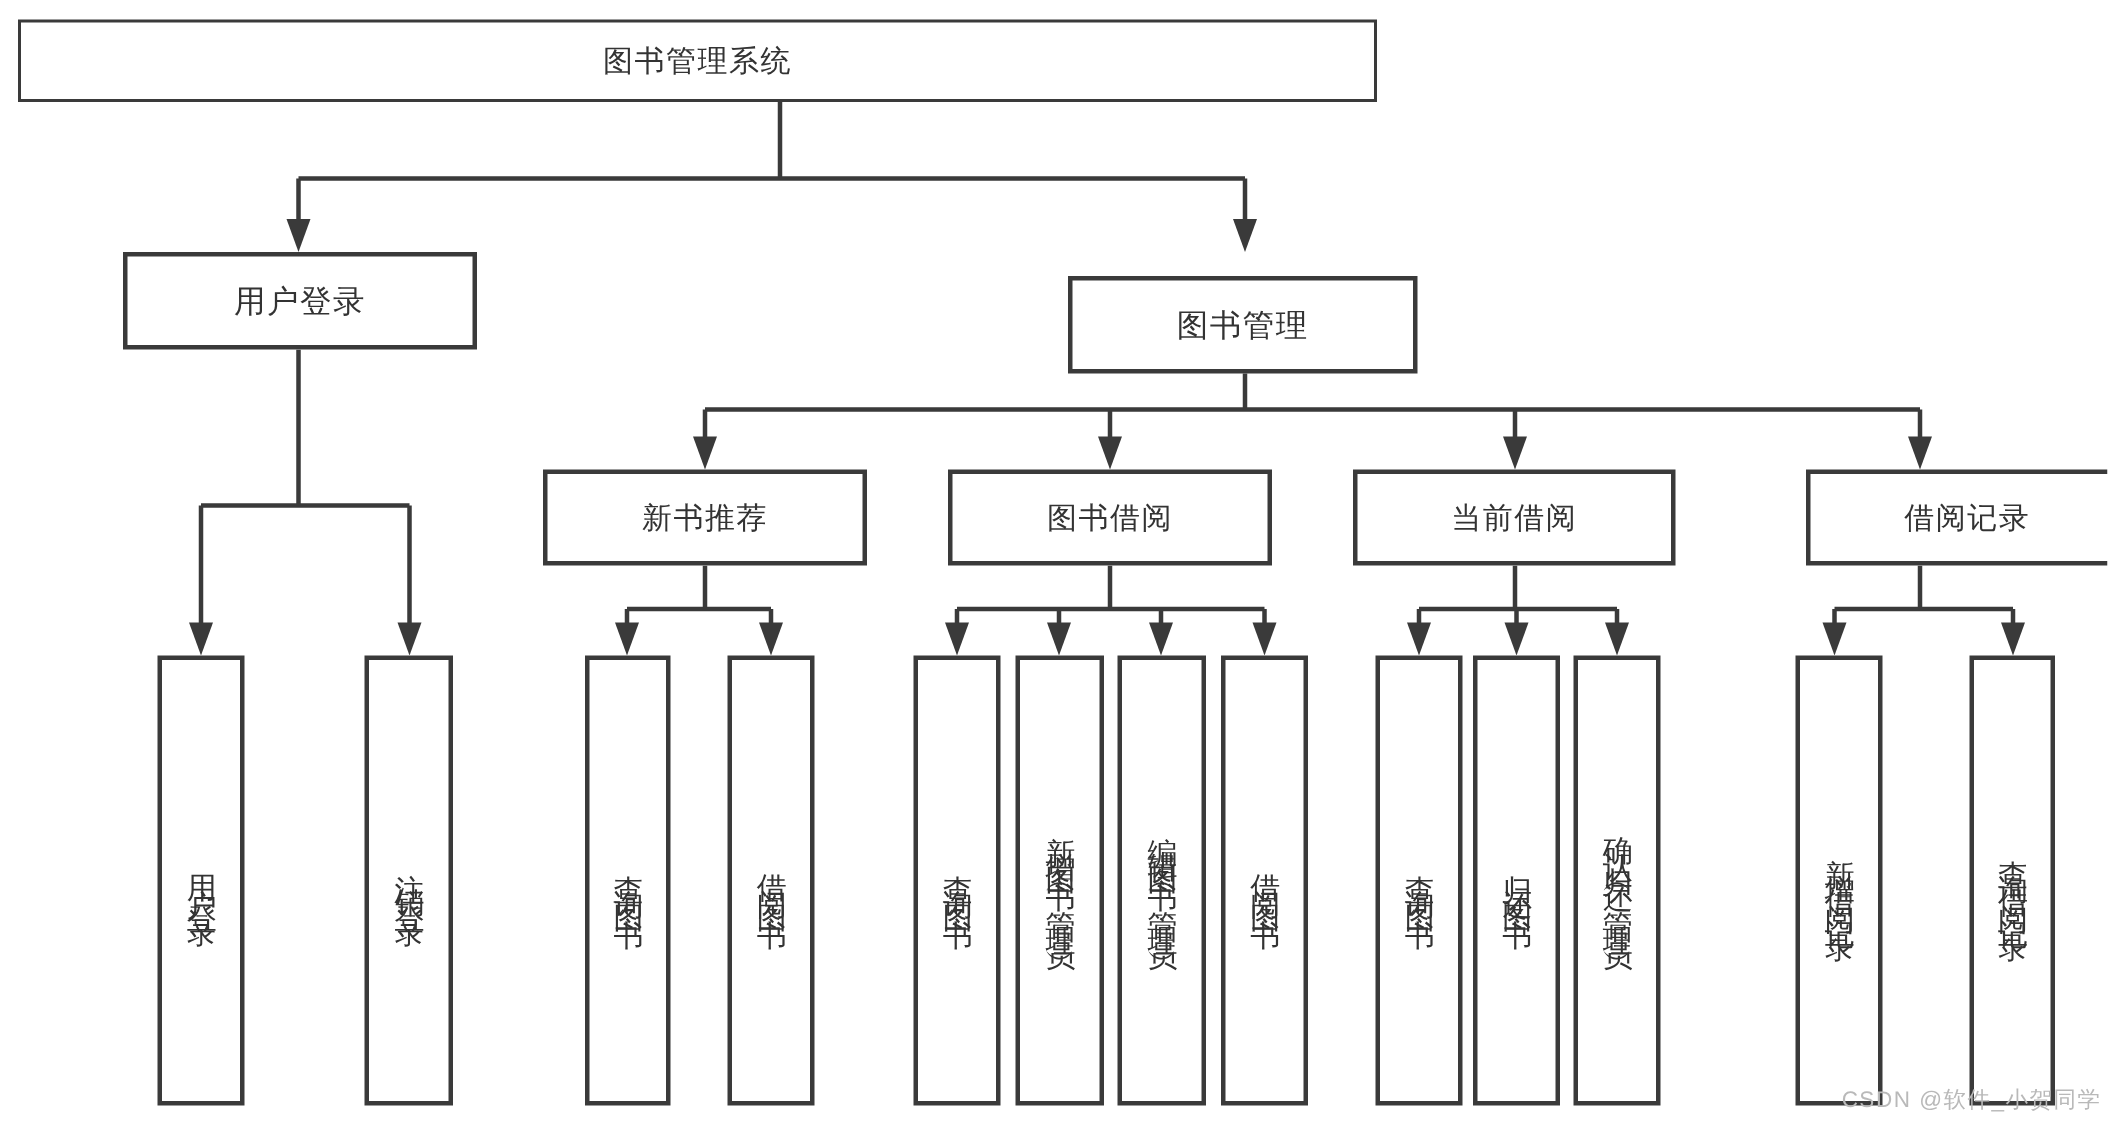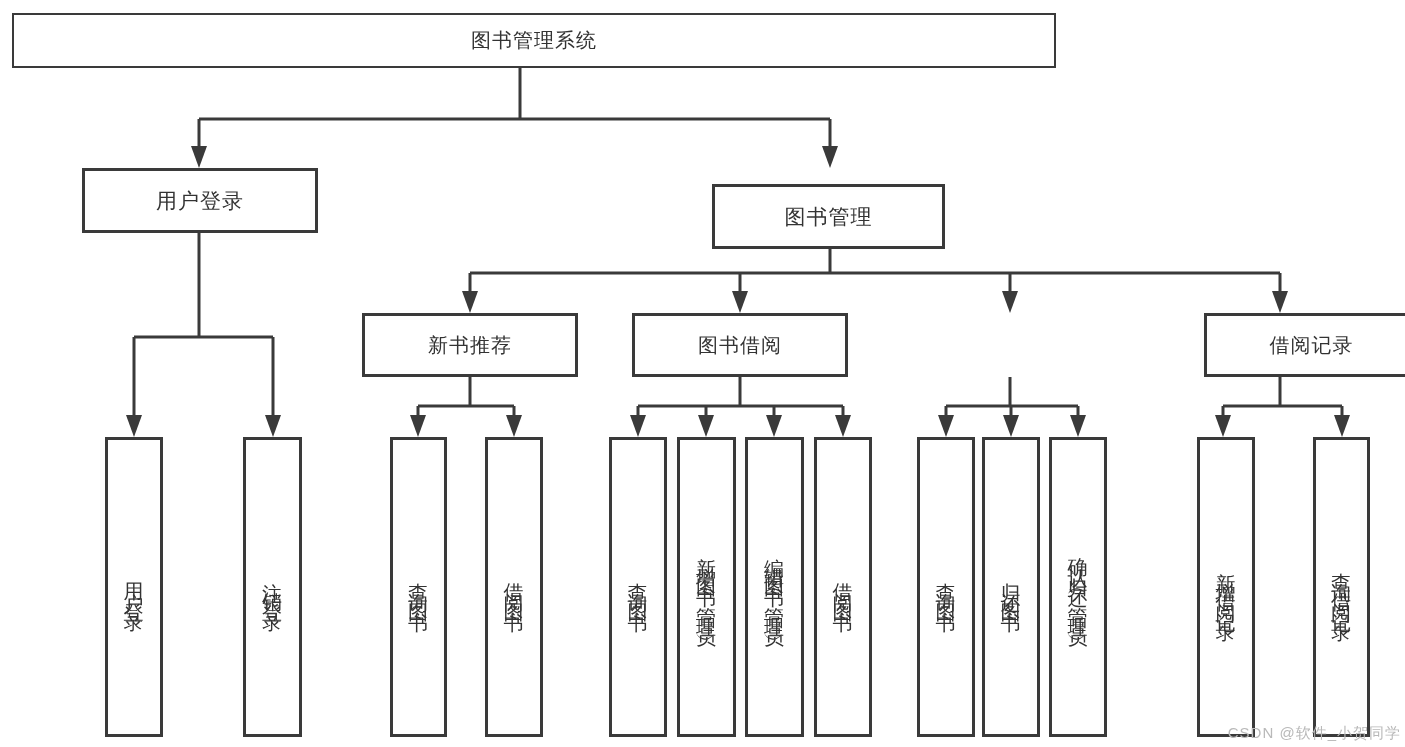--- a/index.html
+++ b/index.html
@@ -90,36 +90,39 @@
       <polygon points="766,415 782,415 774,437"></polygon>
       <polygon points="835,415 851,415 843,437"></polygon>
       <polygon points="938,415 954,415 946,437"></polygon>
       <polygon points="1003,415 1019,415 1011,437"></polygon>
       <polygon points="1070,415 1086,415 1078,437"></polygon>
       <polygon points="1215,415 1231,415 1223,437"></polygon>
       <polygon points="1334,415 1350,415 1342,437"></polygon>
     </g>
   </svg>
 
-  <div class="box h root" style="left:12px;top:13px;width:1044px;height:55px">
+  <div class="box h root" style="left:12px;top:13px;width:906px;height:55px">
     <span>图书管理系统</span>
   </div>
 
   <div class="box h l2" style="left:82px;top:168px;width:236px;height:65px">
     <span>用户登录</span>
   </div>
   <div class="box h l2" style="left:712px;top:184px;width:233px;height:65px">
     <span>图书管理</span>
   </div>
 
   <div class="box h" style="left:632px;top:313px;width:216px;height:64px">
     <span>图书借阅</span>
   </div>
   <div class="box h" style="left:362px;top:313px;width:216px;height:64px">
     <span>新书推荐</span>
+  </div>
+  <div class="box h" style="left:902px;top:313px;width:215px;height:64px">
+    <span>当前借阅</span>
   </div>
   <div class="box h" style="left:1204px;top:313px;width:215px;height:64px">
     <span>借阅记录</span>
   </div>
 
   <div class="box v" style="left:105px;top:437px;width:58px;height:300px">
     <span>用户登录</span>
   </div>
   <div class="box v" style="left:243px;top:437px;width:59px;height:300px">
     <span>注销登录</span>

